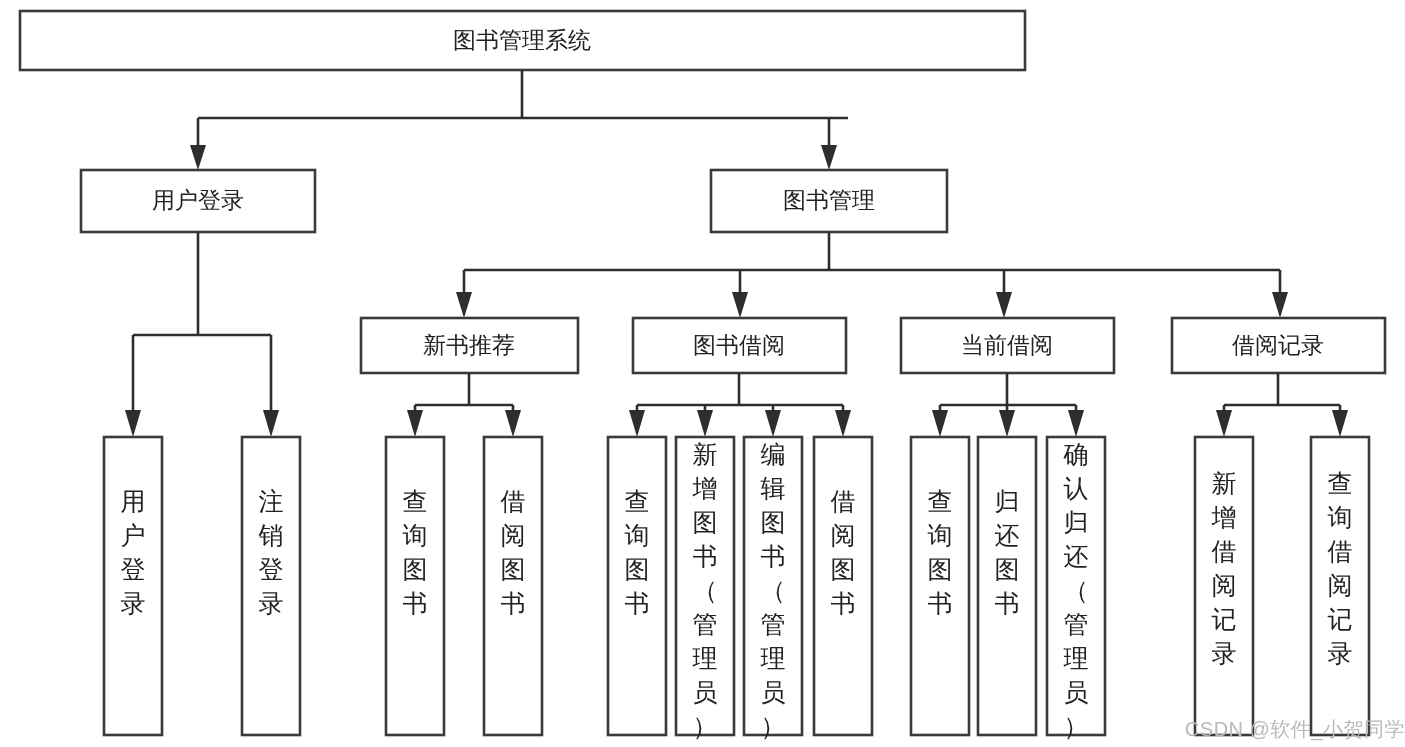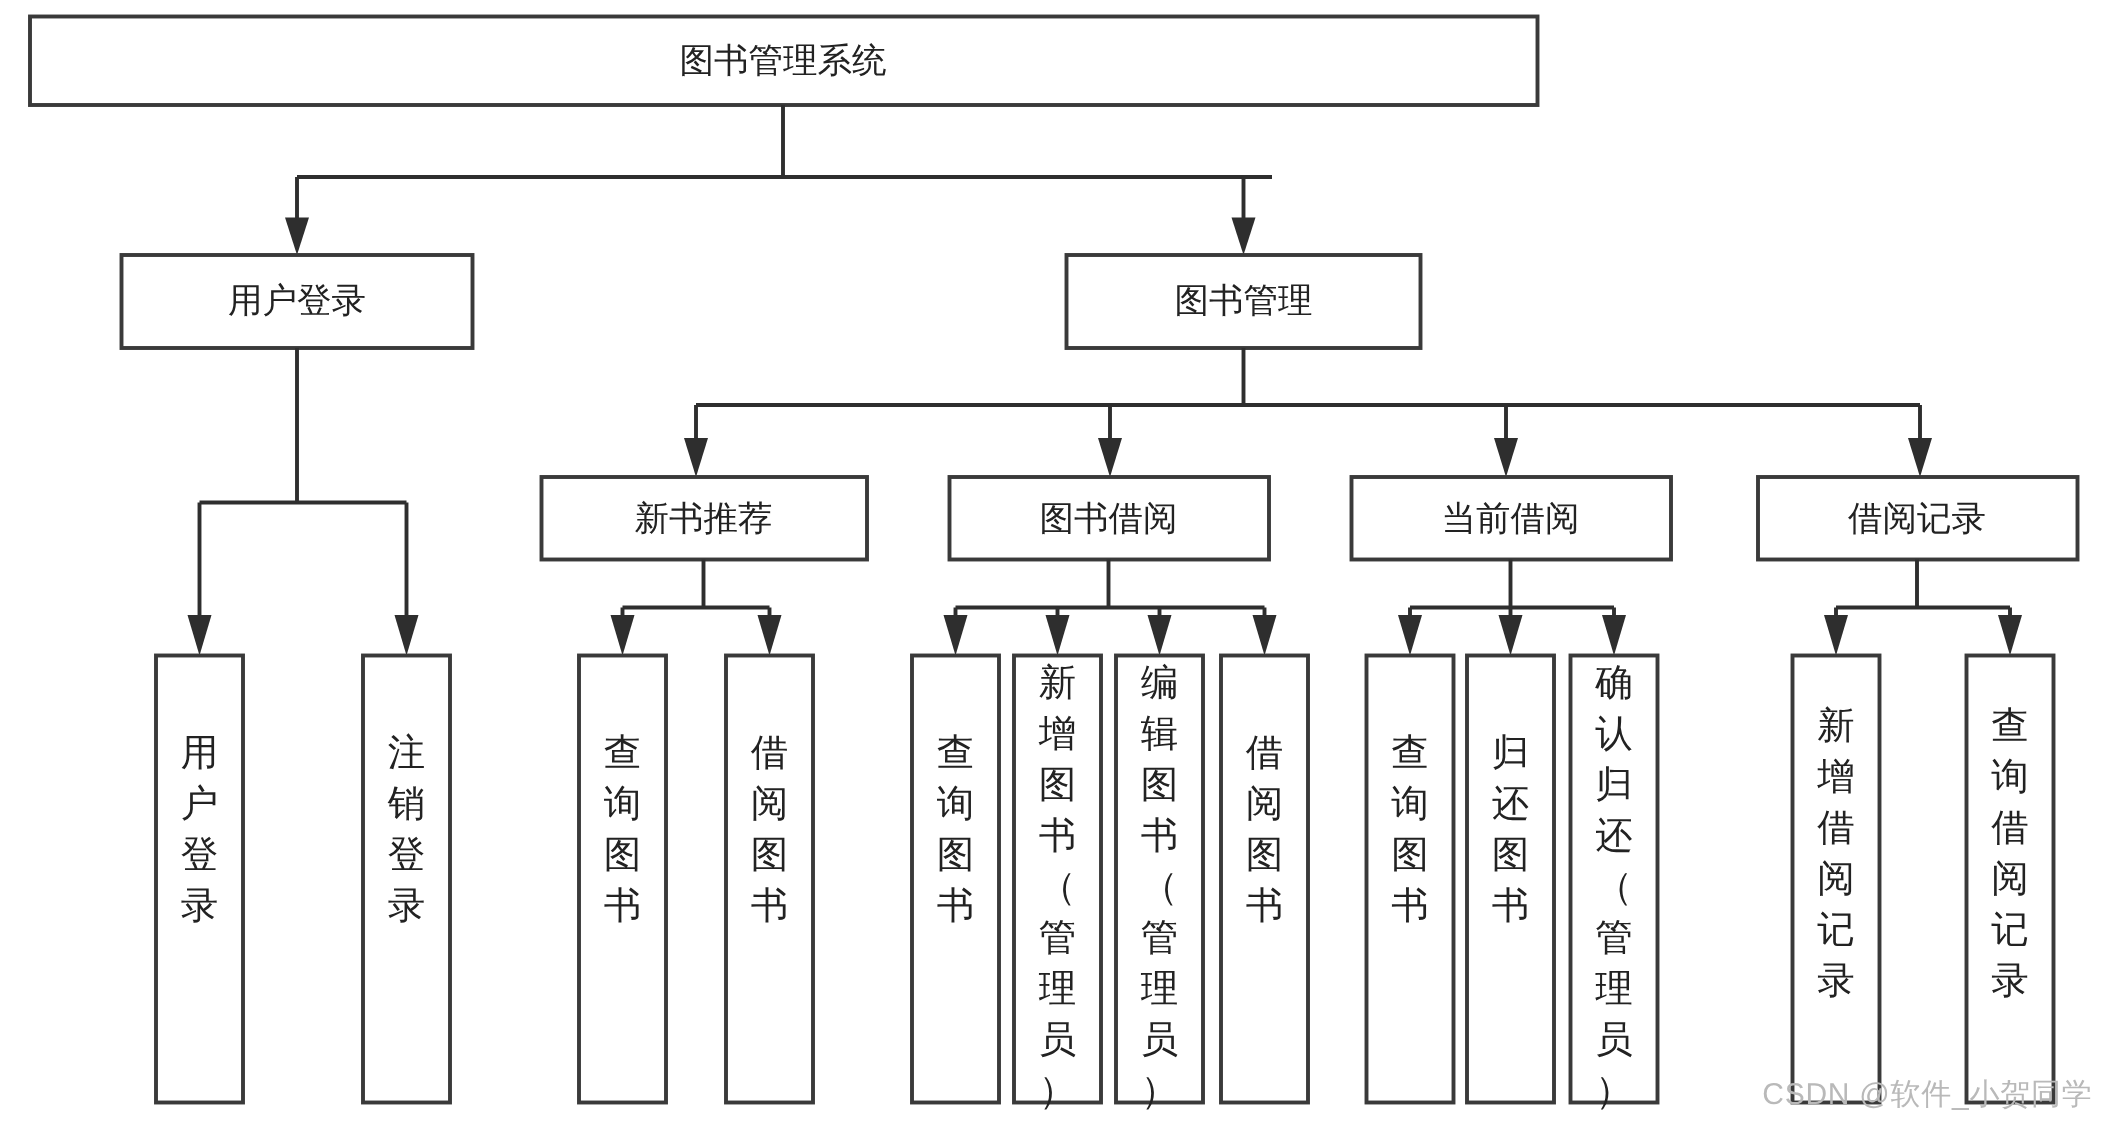--- a/index.html
+++ b/index.html
@@ -47,21 +47,21 @@
     dominant-baseline: middle;
   }
   .leaf-label {
     font-family: "Liberation Sans", "DejaVu Sans", sans-serif;
     font-size: 25px;
     fill: #222222;
     text-anchor: middle;
   }
   .watermark {
     position: absolute;
-    right: 10px;
+    right: 0;
     bottom: 4px;
     font-family: "Liberation Sans", "DejaVu Sans", sans-serif;
     font-size: 20px;
     color: #b9b9b9;
     letter-spacing: 0.5px;
     white-space: nowrap;
     pointer-events: none;
   }
 </style>
 </head>

